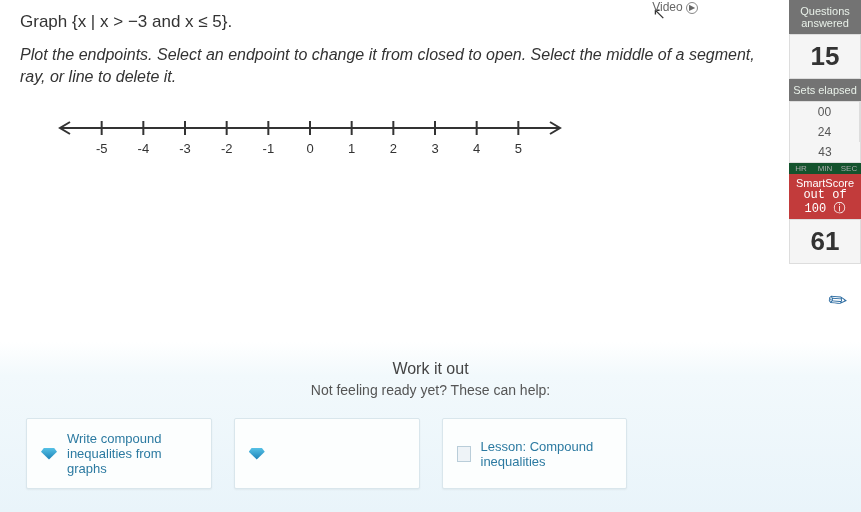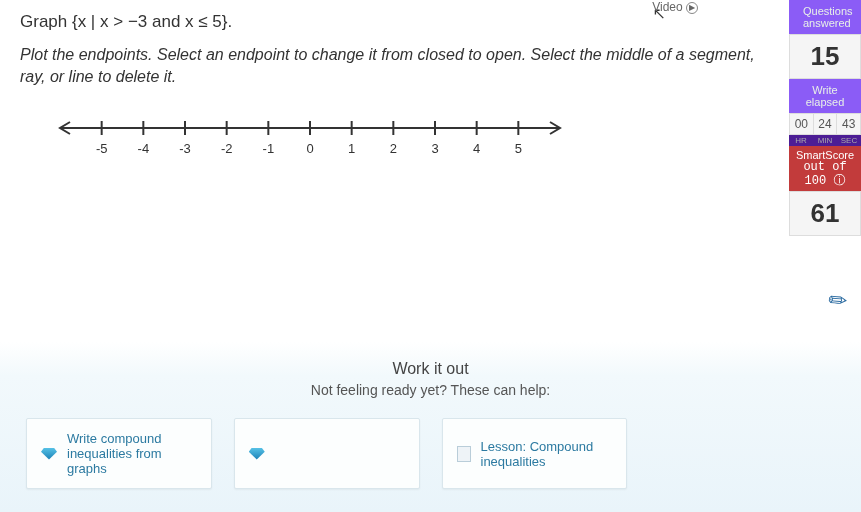--- a/index.html
+++ b/index.html
@@ -9,26 +9,26 @@
   .instr { font-size:16px; color:#333; font-style:italic; line-height:1.4; margin-bottom:14px; }
   .nl-wrap { padding:10px 10px 10px 30px; }
   svg.nline { display:block; }
   .submit { display:inline-block; background:#1a9e1a; background:linear-gradient(#34a934,#178a17); color:#fff; font-size:15px; padding:9px 28px; border-radius:3px; border:1px solid #0e6e0e; cursor:pointer; margin-top:12px; margin-left:18px; box-shadow:0 1px 0 rgba(0,0,0,.2); }
   .video { position:absolute; right:88px; top:0; font-size:12px; color:#666; }
   .video .circ { display:inline-block; width:12px; height:12px; border:1px solid #888; border-radius:50%; font-size:8px; line-height:10px; text-align:center; vertical-align:middle; }
   .cursor { position:absolute; right:120px; top:4px; font-size:16px; color:#333; }
   
   .side { position:absolute; right:0; top:0; width:72px; }
   .sb { width:72px; text-align:center; font-size:11px; }
-  .sb-h { background:#8b5cf6; color:#e8f0e8; padding:5px 14px; line-height:1.1; }
+  .sb-h { background:#737373; color:#e8f0e8; padding:5px 2px; line-height:1.1; }
   .sb-v { background:#f5f5f5; color:#333; font-size:26px; font-weight:bold; padding:6px 0; border:1px solid #ddd; }
-  .timer-row { background:#f5f5f5; border:1px solid #ddd; display:flex; }
+  .timer-row { background:#f5f5f5; border:1px solid #ddd; display:flex;flex-direction:column; }
   .timer-row span{ flex:1; font-size:12px; color:#555; padding:3px 0; border-right:1px solid #ddd;}
   .timer-row span:last-child{border-right:none;}
-  .timer-lab { background:#4c1d95; display:flex; }
+  .timer-lab { background:#14532d; display:flex; }
   .timer-lab span{ flex:1; font-size:8px; color:#aaa; padding:1px 0;}
   .ss-h { background:#c23b3b; color:#fff; padding:3px 2px; line-height:1.1; }
   .ss-h small{ display:block; font-size:12px;font-family:Liberation Mono, monospace;}
   .pencil { position:absolute; right:14px; top:288px; color:#2a6aa0; font-size:22px; transform:rotate(-40deg); }
   
   .bottom { position:absolute; left:0; right:0; bottom:0; height:170px; background:linear-gradient(#fff 0,#f2f9fc 20%,#e9f4fa 100%); padding-top:18px; }
   .work-t { text-align:center; font-size:16px; color:#444; margin-bottom:4px; }
   .work-s { text-align:center; font-size:14px; color:#555; margin-bottom:20px; }
   .cards { display:grid; grid-template-columns:1fr 1fr 1fr 1fr; gap:14px 22px; padding:0 26px; }
   .card { background:#fcfefe; border:1px solid #d9e6ec; border-radius:2px; padding:12px 14px; font-size:13px; color:#2c7aa1; cursor:pointer; box-shadow:0 1px 2px rgba(0,0,0,.05); display:flex; align-items:center; }
@@ -79,21 +79,21 @@
           <text x="468.3333333333333" y="40">5</text>
         </g>
     </svg>
   </div>
 
 </div>
 
 <div class="side">
   <div class="sb sb-h">Questions answered</div>
   <div class="sb sb-v">15</div>
-  <div class="sb sb-h">Write elapsed</div>
+  <div class="sb sb-h">Sets elapsed</div>
   <div class="sb timer-row">
     <span>00</span>
     <span>24</span>
     <span>43</span>
   </div>
   <div class="sb timer-lab">
     <span>HR</span>
     <span>MIN</span>
     <span>SEC</span>
   </div>

